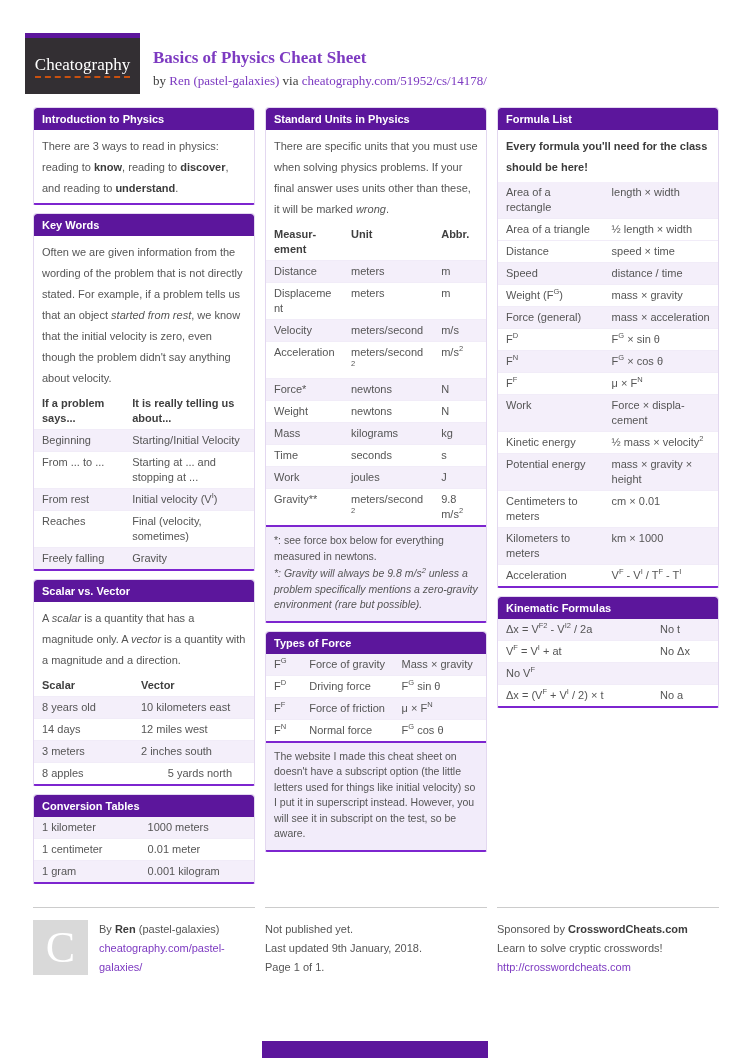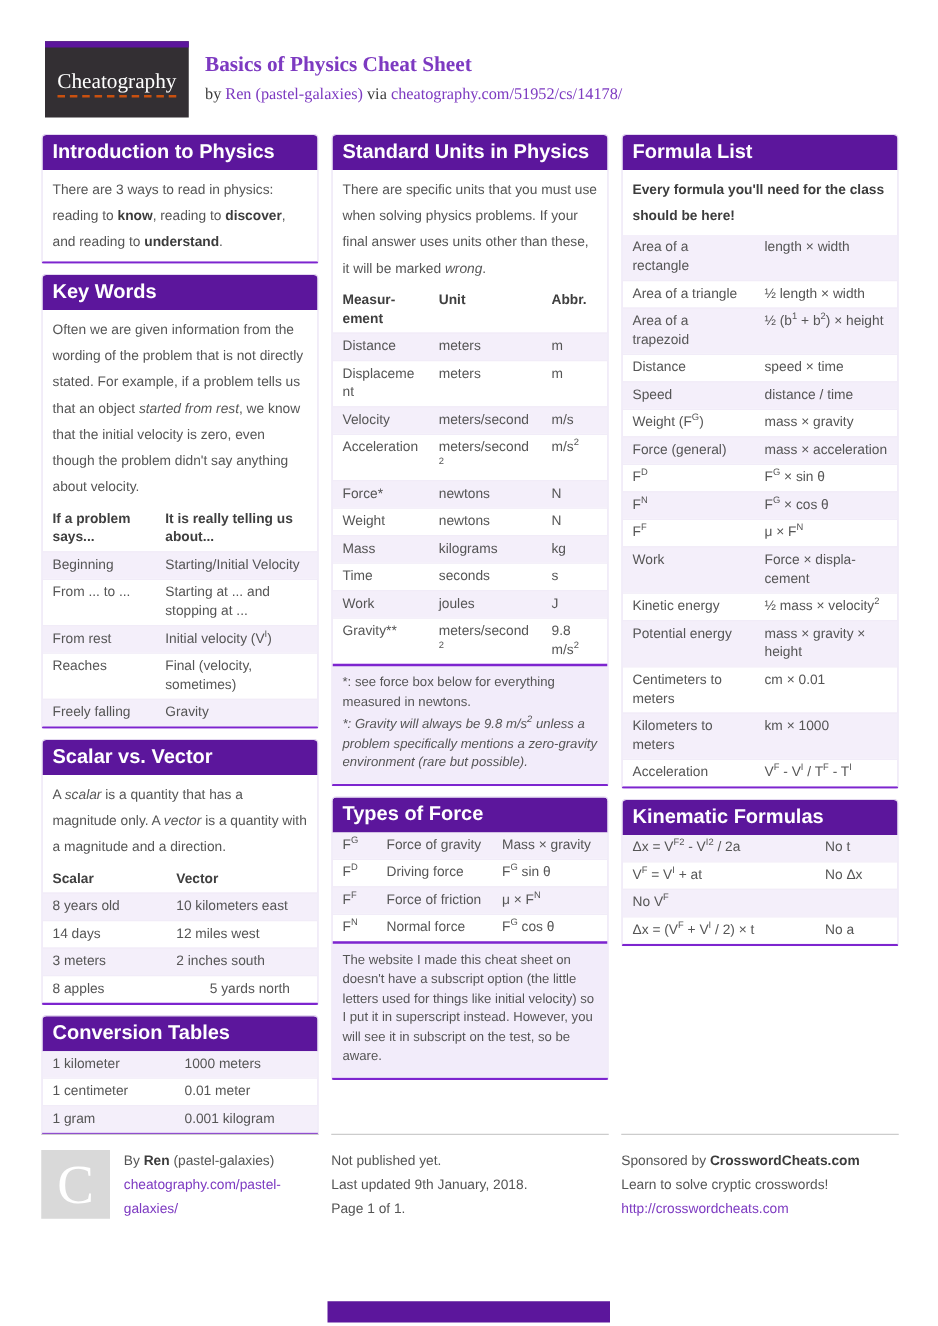--- a/index.html
+++ b/index.html
@@ -1,35 +1,35 @@
 <!DOCTYPE html>
 <html style="--purple: #5c169c; --accent: #7d25cf; --link: #7d3ac1; --orange: #c9500f; --shade: #f4effa; --notebg: #f2ecfa;"><head>
 <meta charset="utf-8">
 <style>
   html,body{margin:0;padding:0;}
   body{
     width:750px;height:1061px;position:relative;background:#ffffff;
     font-family:"Liberation Sans", sans-serif;color:#555;overflow:hidden;
   }
   
-  .page-header{position:absolute;top:33px;left:36px;display:flex;align-items:flex-start;}
+  .page-header{position:absolute;top:33px;left:25px;display:flex;align-items:center;}
   .logo{width:115px;height:56px;background:#332f33;border-top:5px solid var(--purple,#5c169c);
         display:flex;align-items:center;justify-content:center;cursor:pointer;}
   .logo-text{font-family:"Liberation Serif", serif;color:#fff;font-size:17px;
         border-bottom:2px dashed var(--orange,#c9500f);padding-bottom:1px;}
   .header-text{margin-left:13px;padding-top:9px;}
   .title{font-family:"Liberation Serif", serif;font-weight:bold;font-size:17px;color:var(--link,#7d3ac1);}
   .byline{font-family:"Liberation Serif", serif;font-size:13px;color:#3c3c3c;margin-top:5px;}
   .plink{color:var(--link,#7d3ac1);text-decoration:none;cursor:pointer;}
   
   .columns{position:absolute;top:107px;left:33px;width:686px;display:flex;gap:10px;align-items:flex-start;}
   .column{width:222px;flex:0 0 222px;}
   .section{border:1px solid #e3d8f0;border-bottom:2px solid var(--accent,#7d25cf);
            border-radius:4px 4px 2px 2px;margin-bottom:8px;background:#fff;overflow:hidden;}
-  .section-header{background:var(--purple,#5c169c);color:#fff;font-weight:bold;font-size:16px;
+  .section-header{background:var(--purple,#5c169c);color:#fff;font-weight:bold;font-size:11px;
            padding:5px 8px;border-radius:3px 3px 0 0;}
   .block-text{padding:6px 8px 4px 8px;font-size:11px;line-height:21px;color:#555;}
   .block-text b{color:#3c3c3c;}
   .row{display:flex;border-top:1px solid #f1ecf8;}
   .row:first-child{border-top:none;}
   .row.shaded{background:var(--shade,#f4effa);}
   .row.header-row{font-weight:bold;color:#3f3f3f;}
   .cell{padding:3px 8px;font-size:11px;line-height:15px;box-sizing:border-box;word-wrap:break-word;}
   .block-note{background:var(--notebg,#f2ecfa);border-top:2px solid var(--accent,#7d25cf);
            padding:6px 8px;font-size:10.5px;line-height:15.5px;color:#555;}
@@ -241,24 +241,20 @@
         <div class="block-text"><b>Every formula you'll need for the class should be here!</b></div>
         <div class="block-table">
           <div class="row shaded">
             <div class="cell" style="width: 48%;">Area of a rectangle</div>
             <div class="cell" style="width: 52%;">length × width</div>
           </div>
           <div class="row">
             <div class="cell" style="width: 48%;">Area of a triangle</div>
             <div class="cell" style="width: 52%;">½ length × width</div>
           </div>
-          <div class="row shaded">
-            <div class="cell" style="width: 48%;">Area of a trapezoid</div>
-            <div class="cell" style="width: 52%;">½ (b<sup>1</sup> + b<sup>2</sup>) × height</div>
-          </div>
           <div class="row">
             <div class="cell" style="width: 48%;">Distance</div>
             <div class="cell" style="width: 52%;">speed × time</div>
           </div>
           <div class="row shaded">
             <div class="cell" style="width: 48%;">Speed</div>
             <div class="cell" style="width: 52%;">distance / time</div>
           </div>
           <div class="row">
             <div class="cell" style="width: 48%;">Weight (F<sup>G</sup>)</div>

